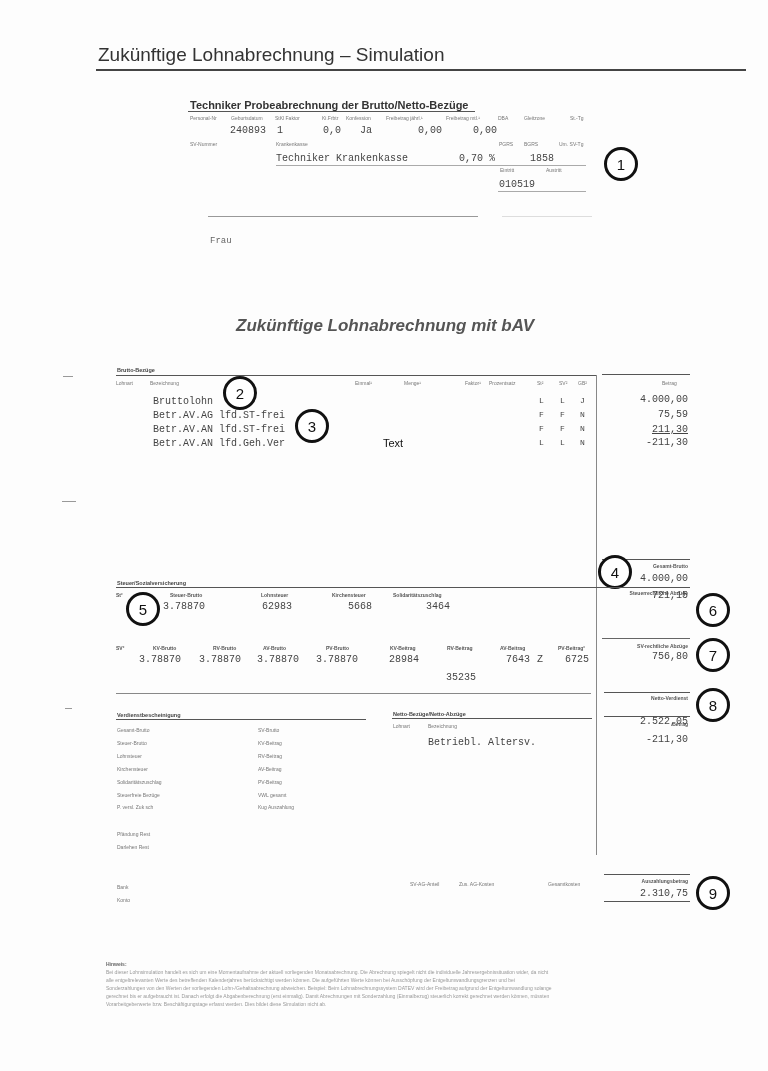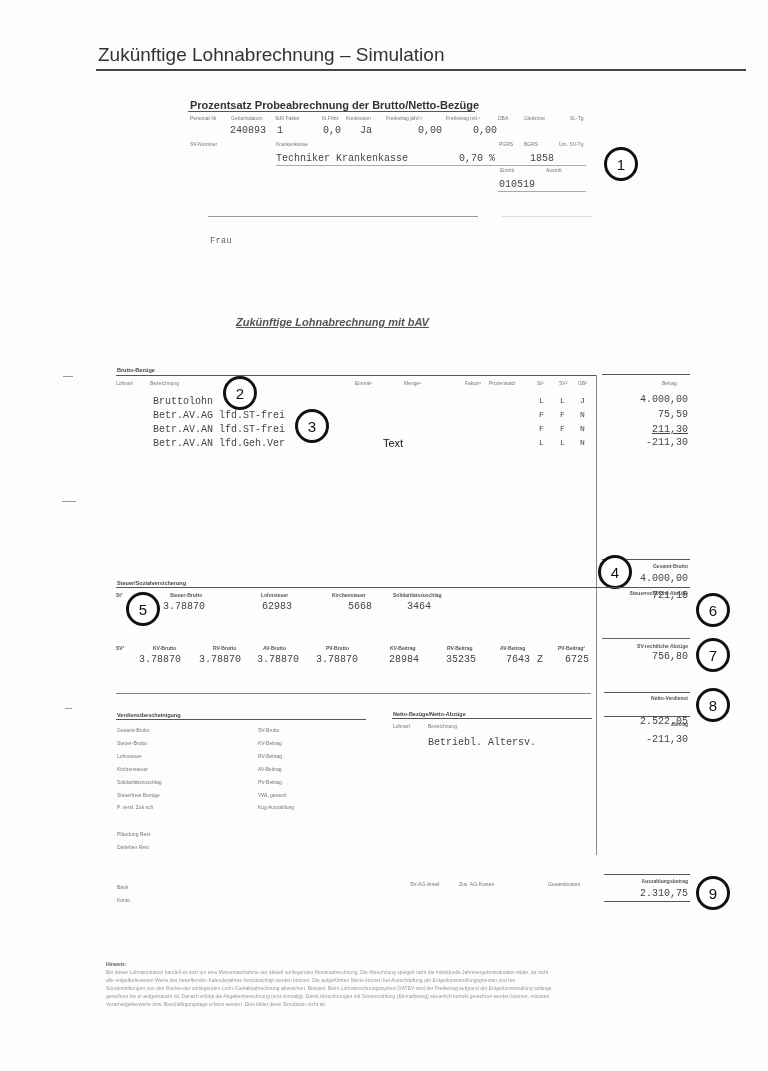--- a/index.html
+++ b/index.html
@@ -18,21 +18,21 @@
   .sec-title { font-size: 5.5px; font-weight: bold; color: #444; white-space: nowrap; }
   .right { text-align: right; }
   .tick { position: absolute; width: 10px; height: 1px; background: #999; }
 </style>
 </head>
 <body>
 
 <div class="abs" style="left:98px; top:44px; font-size:19px; color:#333;">Zukünftige Lohnabrechnung – Simulation</div>
 <div class="hline" style="left:96px; top:69px; width:650px; height:2px; background:#444;"></div>
 
-<div class="abs" style="left:190px; top:99px; font-size:11px; font-weight:bold; color:#333;">Prozentsatz Probeabrechnung der Brutto/Netto-Bezüge</div>
+<div class="abs" style="left:190px; top:99px; font-size:11px; font-weight:bold; color:#333;">Techniker Probeabrechnung der Brutto/Netto-Bezüge</div>
 <div class="hline" style="left:188px; top:111px; width:287px;"></div>
 
 <div class="abs lbl" style="left:190px; top:115px;">Personal-Nr</div>
 <div class="abs lbl" style="left:231px; top:115px;">Geburtsdatum</div>
 <div class="abs lbl" style="left:275px; top:115px;">StKl Faktor</div>
 <div class="abs lbl" style="left:322px; top:115px;">Ki.Frbtr</div>
 <div class="abs lbl" style="left:346px; top:115px;">Konfession</div>
 <div class="abs lbl" style="left:386px; top:115px;">Freibetrag jährl.¹</div>
 <div class="abs lbl" style="left:446px; top:115px;">Freibetrag mtl.¹</div>
 <div class="abs lbl" style="left:498px; top:115px;">DBA</div>
@@ -61,21 +61,21 @@
 <div class="abs lbl" style="left:546px; top:167px;">Austritt</div>
 <div class="abs mono val" style="left:499px; top:179px;">010519</div>
 <div class="hline thin" style="left:498px; top:191px; width:88px;"></div>
 
 <div class="circle" style="left:604px; top:147px;">1</div>
 
 <div class="hline" style="left:208px; top:216px; width:270px; background:#999;"></div>
 <div class="hline thin" style="left:502px; top:216px; width:90px; background:#ddd;"></div>
 <div class="abs mono" style="left:210px; top:236px; font-size:9px; color:#666;">Frau</div>
 
-<div class="abs" style="left:236px; top:316px; font-size:11px; font-style:italic; font-weight:bold; color:#555;text-decoration:underline;">Zukünftige Lohnabrechnung mit bAV</div>
+<div class="abs" style="left:236px; top:316px; font-size:17px; font-style:italic; font-weight:bold; color:#555;">Zukünftige Lohnabrechnung mit bAV</div>
 
 <div class="tick" style="left:63px; top:376px;"></div>
 <div class="tick" style="left:62px; top:501px; width:14px;"></div>
 <div class="tick" style="left:65px; top:708px; width:7px;"></div>
 
 <div class="abs sec-title" style="left:117px; top:367px;">Brutto-Bezüge</div>
 <div class="hline" style="left:116px; top:375px; width:480px;"></div>
 <div class="vline" style="left:596px; top:375px; height:480px;"></div>
 <div class="hline" style="left:602px; top:374px; width:88px;"></div>
 
@@ -131,21 +131,21 @@
 <div class="abs sec-title" style="left:117px; top:580px;">Steuer/Sozialversicherung</div>
 <div class="hline" style="left:116px; top:587px; width:574px;"></div>
 <div class="abs hdr-lbl" style="left:116px; top:592px;">St²</div>
 <div class="abs hdr-lbl" style="left:170px; top:592px;">Steuer-Brutto</div>
 <div class="abs hdr-lbl" style="left:261px; top:592px;">Lohnsteuer</div>
 <div class="abs hdr-lbl" style="left:332px; top:592px;">Kirchensteuer</div>
 <div class="abs hdr-lbl" style="left:393px; top:592px;">Solidaritätszuschlag</div>
 <div class="abs mono val" style="left:163px; top:601px;">3.78870</div>
 <div class="abs mono val" style="left:262px; top:601px;">62983</div>
 <div class="abs mono val" style="left:348px; top:601px;">5668</div>
-<div class="abs mono val" style="left:407px; top:601px;">3464</div>
+<div class="abs mono val" style="left:426px; top:601px;">3464</div>
 <div class="circle" style="left:126px; top:592px;">5</div>
 
 <div class="abs hdr-lbl right" style="left:600px; top:590px; width:88px;">Steuerrechtliche Abzüge</div>
 <div class="abs mono val right" style="left:610px; top:590px; width:78px;">721,15</div>
 <div class="circle" style="left:696px; top:593px;">6</div>
 
 <div class="hline thin" style="left:602px; top:638px; width:88px; background:#666;"></div>
 <div class="abs hdr-lbl" style="left:116px; top:645px;">SV²</div>
 <div class="abs hdr-lbl" style="left:153px; top:645px;">KV-Brutto</div>
 <div class="abs hdr-lbl" style="left:213px; top:645px;">RV-Brutto</div>
@@ -154,21 +154,21 @@
 <div class="abs hdr-lbl" style="left:390px; top:645px;">KV-Beitrag</div>
 <div class="abs hdr-lbl" style="left:447px; top:645px;">RV-Beitrag</div>
 <div class="abs hdr-lbl" style="left:500px; top:645px;">AV-Beitrag</div>
 <div class="abs hdr-lbl" style="left:558px; top:645px;">PV-Beitrag²</div>
 
 <div class="abs mono val" style="left:139px; top:654px;">3.78870</div>
 <div class="abs mono val" style="left:199px; top:654px;">3.78870</div>
 <div class="abs mono val" style="left:257px; top:654px;">3.78870</div>
 <div class="abs mono val" style="left:316px; top:654px;">3.78870</div>
 <div class="abs mono val" style="left:389px; top:654px;">28984</div>
-<div class="abs mono val" style="left:446px; top:654px;">35235</div>
+<div class="abs mono val" style="left:446px; top:672px;">35235</div>
 <div class="abs mono val" style="left:506px; top:654px;">7643</div>
 <div class="abs mono val" style="left:537px; top:654px;">Z</div>
 <div class="abs mono val" style="left:565px; top:654px;">6725</div>
 
 <div class="abs hdr-lbl right" style="left:600px; top:643px; width:88px;">SV-rechtliche Abzüge</div>
 <div class="abs mono val right" style="left:610px; top:651px; width:78px;">756,80</div>
 <div class="circle" style="left:696px; top:638px;">7</div>
 
 <div class="hline" style="left:116px; top:693px; width:475px; background:#888;"></div>
 <div class="hline" style="left:604px; top:692px; width:86px;"></div>

